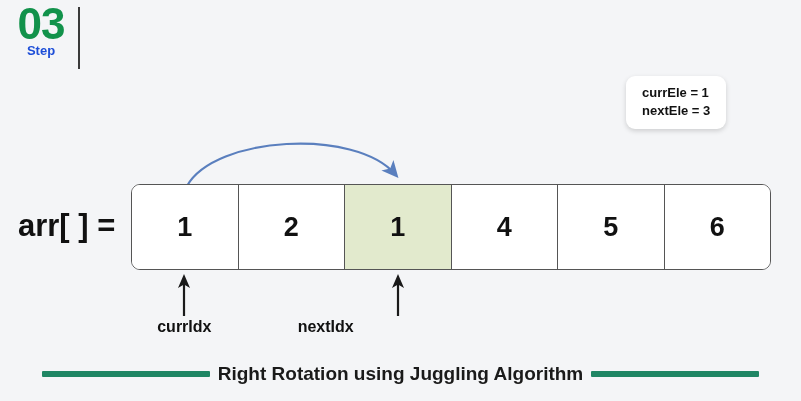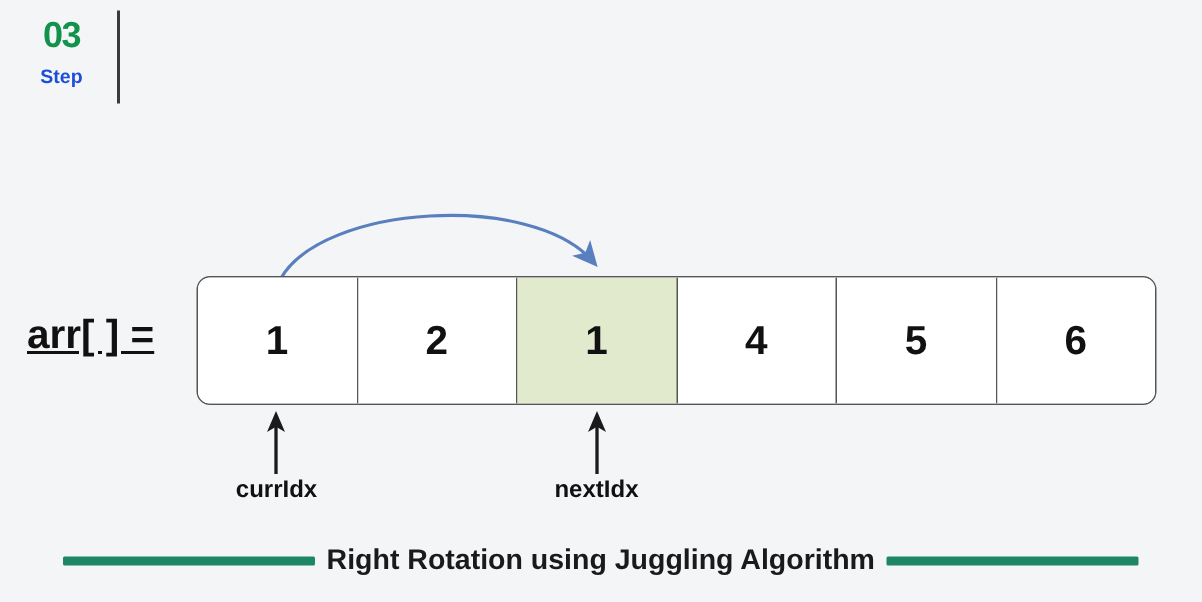--- a/index.html
+++ b/index.html
@@ -28,21 +28,21 @@
     top: 4px;
     display: flex;
     align-items: flex-start;
   }
   .step-block {
     width: 58px;
     text-align: center;
     padding-top: 2px;
   }
   .step-number {
-    font-size: 24px;
+    font-size: 44px;
     font-weight: bold;
     color: #12924b;
     line-height: 36px;
     letter-spacing: -1px;
   }
   .step-word {
     font-size: 13px;
     font-weight: bold;
     color: #1d4ed8;
     line-height: 16px;
@@ -96,25 +96,24 @@
     left: 150px;
     top: 130px;
     pointer-events: none;
   }
 
   
   .arr-label {
     position: absolute;
     left: 18px;
     top: 208px;
-    font-size: 27px;
+    font-size: 31px;
     font-weight: bold;
     color: #111;
     letter-spacing: 0px;
-    text-decoration: underline;
   }
   .array-box {
     position: absolute;
     left: 131px;
     top: 184px;
     width: 640px;
     height: 86px;
     border: 1.6px solid #555;
     border-radius: 9px;
     box-sizing: border-box;
@@ -180,20 +179,24 @@
 <div id="stage">
 
   <div class="header">
     <div class="step-block">
       <div class="step-number">03</div>
       <div class="step-word">Step</div>
     </div>
     <div class="divider-vert"></div>
   </div>
 
+  <div class="info-card">
+    <div class="info-line">currEle = 1</div>
+    <div class="info-line">nextEle = 3</div>
+  </div>
 
   <svg class="curve-arrow" width="280" height="62" viewBox="0 0 280 62">
     <defs>
       <marker id="ahead" markerWidth="9" markerHeight="9" refX="5.5" refY="4.2" orient="auto" markerUnits="strokeWidth">
         <path d="M0,0.4 L8,4.2 L0,8 L2,4.2 Z" fill="#5a7fbe"></path>
       </marker>
     </defs>
     <path d="M37,56 C65,6 205,-2 245,44" fill="none" stroke="#5a7fbe" stroke-width="2.1" marker-end="url(#ahead)"></path>
   </svg>
 
@@ -211,21 +214,21 @@
   <div id="pointer-layer">
       <svg class="pointer" width="20" height="44" viewBox="0 0 20 44" style="left: 174.333px; top: 272px;">
         <path d="M10,44 L10,10" stroke="#1a1a1a" stroke-width="2.2" fill="none"></path>
         <path d="M10,2 L16,16 L10,12.5 L4,16 Z" fill="#1a1a1a"></path>
       </svg>
       <div class="ptr-label" style="left: 84.3333px; top: 318px; width: 200px; text-align: center;">currIdx</div>
       <svg class="pointer" width="20" height="44" viewBox="0 0 20 44" style="left: 387.667px; top: 272px;">
         <path d="M10,44 L10,10" stroke="#1a1a1a" stroke-width="2.2" fill="none"></path>
         <path d="M10,2 L16,16 L10,12.5 L4,16 Z" fill="#1a1a1a"></path>
       </svg>
-      <div class="ptr-label" style="left: 297.667px; top: 318px; width: 200px; text-align: center;">nextIdx</div>
+      <div class="ptr-label" style="left: 297.667px; top: 318px; width: 200px; ">nextIdx</div>
     </div>
 
   <div class="footer">
     <div class="footer-rule left"></div>
     <div class="footer-text">Right Rotation using Juggling Algorithm</div>
     <div class="footer-rule right"></div>
   </div>
 
 </div>
 

